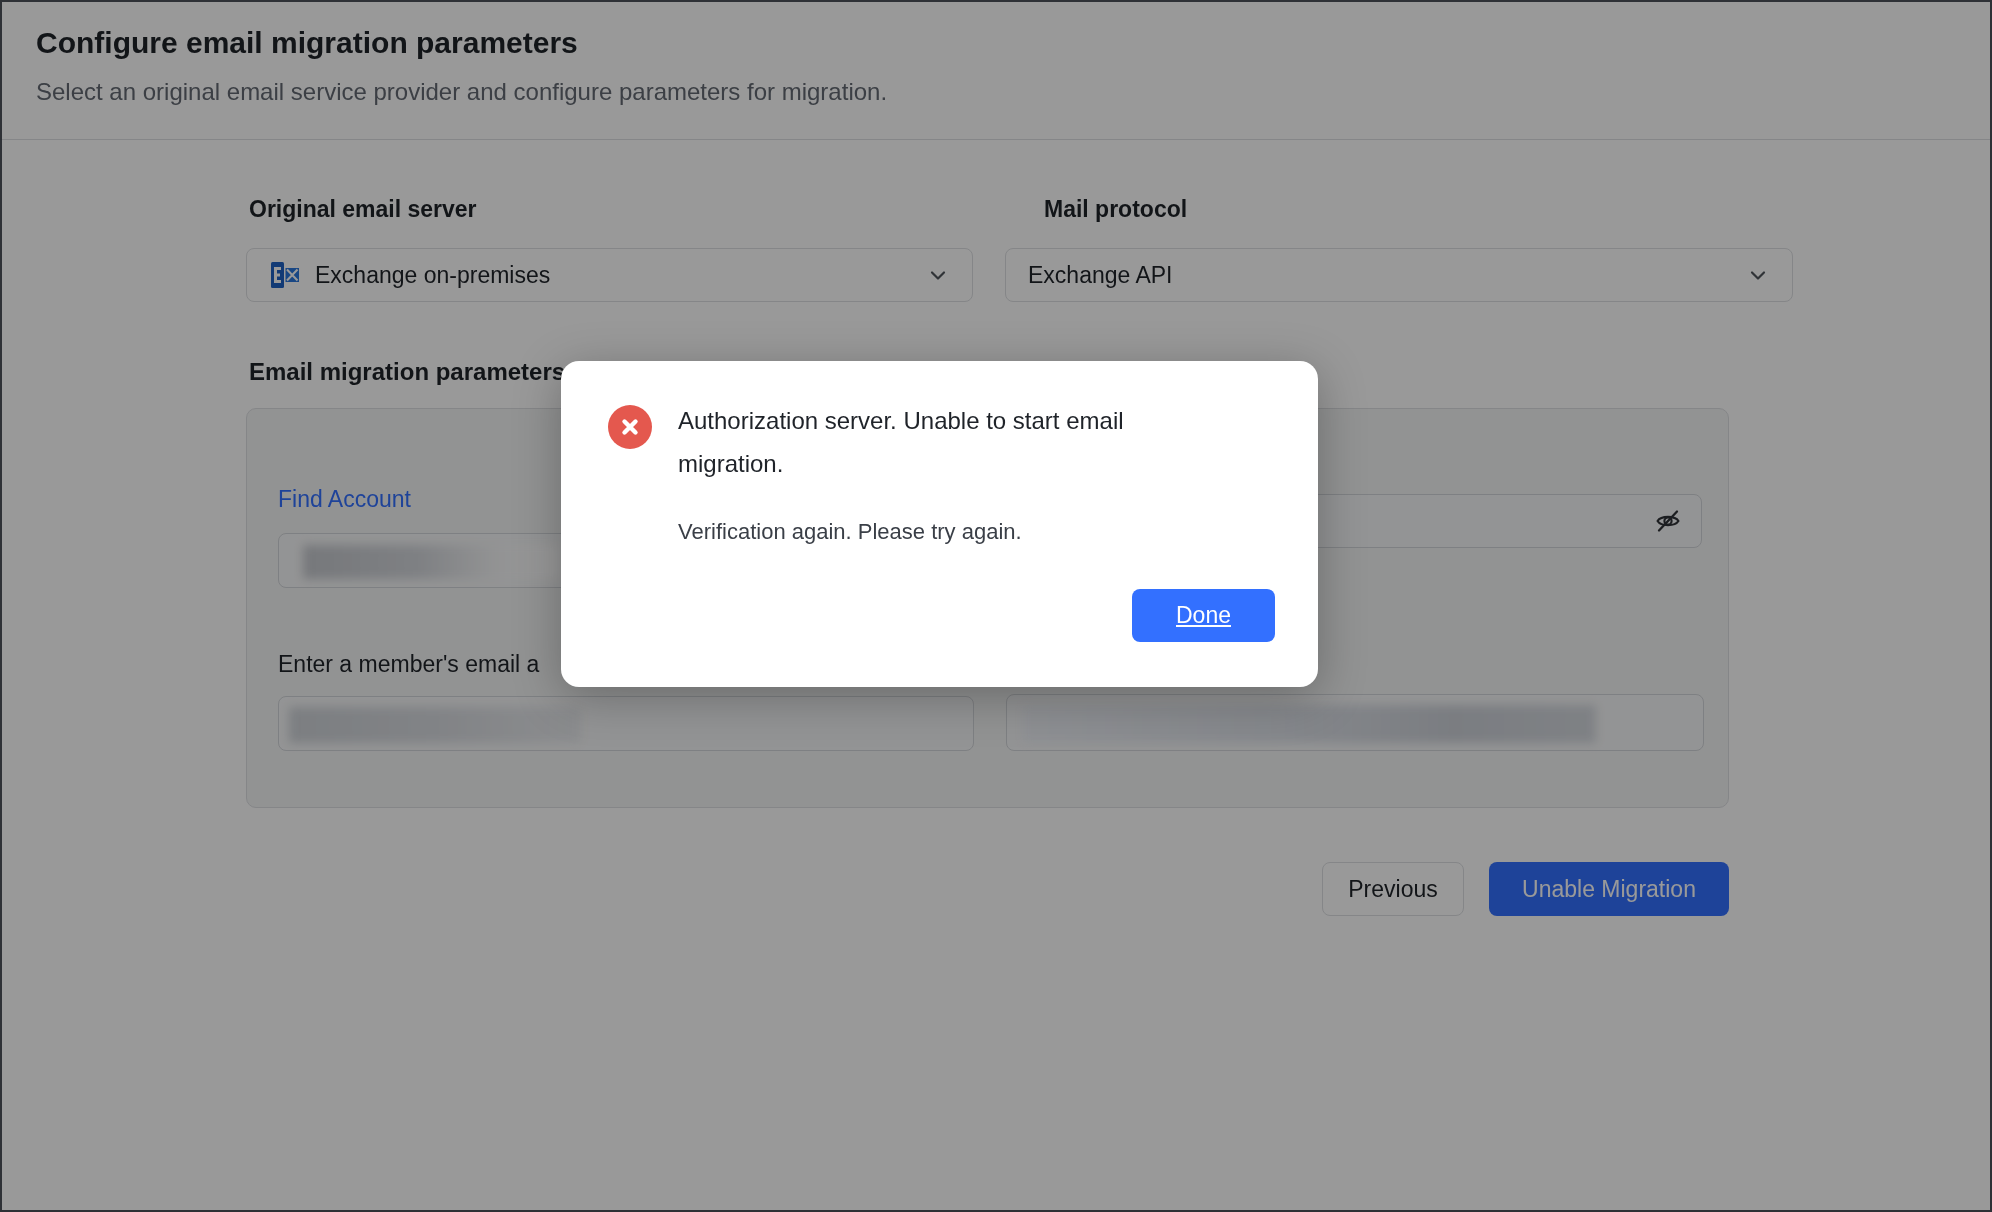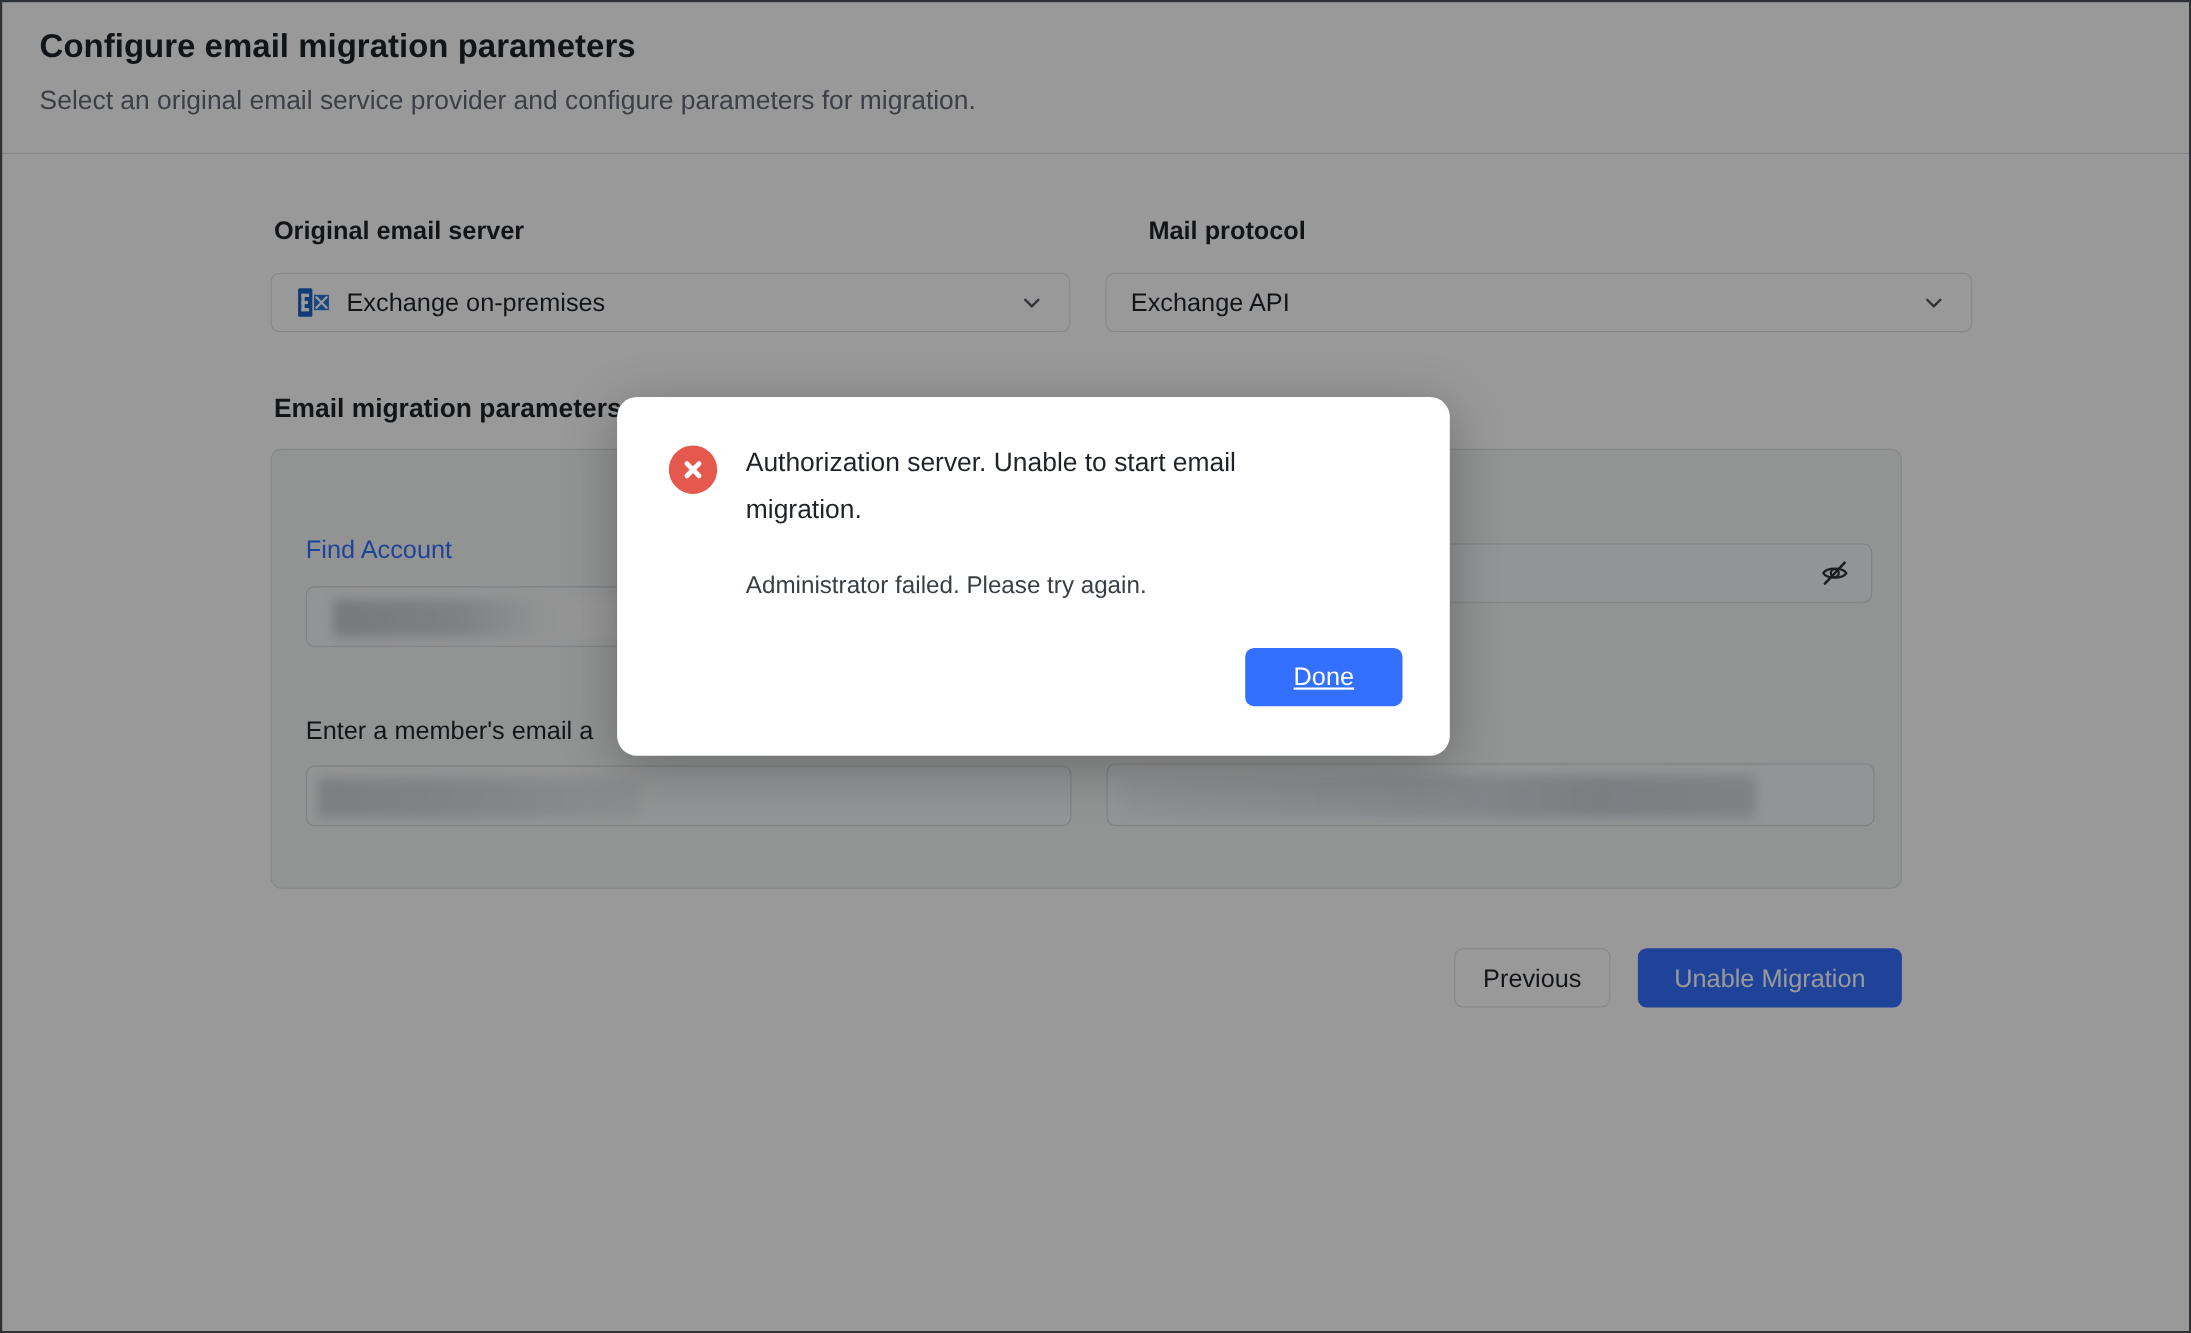--- a/index.html
+++ b/index.html
@@ -142,17 +142,17 @@
 
 <div class="overlay"></div>
 
 <div class="modal">
   <div class="err-icon">
     <svg width="24" height="24" viewBox="0 0 24 24" fill="none">
       <path d="M6.5 6.5 L17.5 17.5 M17.5 6.5 L6.5 17.5" stroke="#ffffff" stroke-width="4.4" stroke-linecap="round"></path>
     </svg>
   </div>
   <div class="m-title">Authorization server. Unable to start email migration.</div>
-  <div class="m-body">Administrator failed. Please try again.</div>
+  <div class="m-body">Verification again. Please try again.</div>
   <div class="m-done">Done</div>
 </div>
 
 <div class="frame-border"></div>
 
 </body></html>

